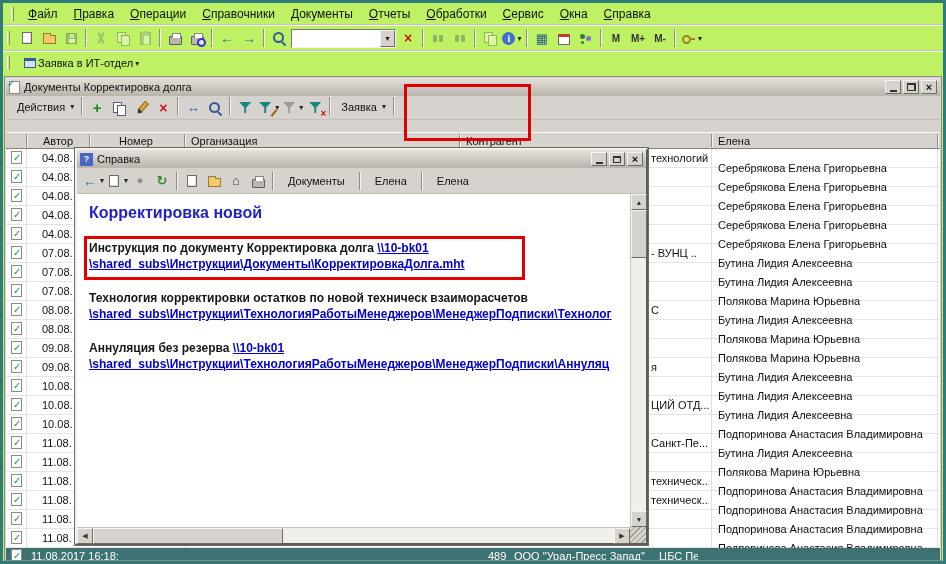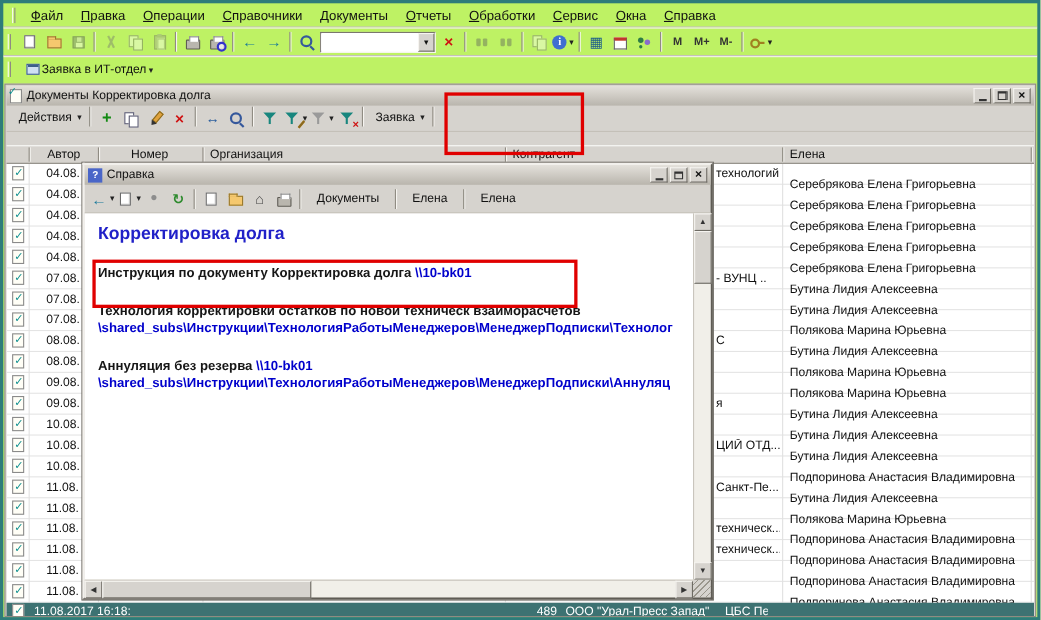--- a/index.html
+++ b/index.html
@@ -125,21 +125,21 @@
   
   .help{position:absolute;left:72px;top:145px;width:573px;height:397px;background:#d6d3ce;border:2px solid;border-color:#f2f0ec #5f5c55 #5f5c55 #f2f0ec;box-shadow:0 0 0 1px #6e6b64;z-index:20}
   .htitle{position:absolute;left:0;right:0;top:0;height:18px;background:linear-gradient(to bottom,#e4e1db,#b9b5ad);display:flex;align-items:center;gap:4px;padding:0 3px}
   .hicon{width:13px;height:13px;background:#4a66c8;color:#fff;font:bold 9px/13px "Liberation Sans",sans-serif;text-align:center}
   .htoolbar{position:absolute;left:0;right:0;top:18px;height:26px;display:flex;align-items:center;padding-left:4px;border-bottom:1px solid #c4c0b8}
   .htextbtn{padding:0 8px;font-size:11px;height:20px;display:inline-flex;align-items:center;cursor:default}
 
   .hcontent{position:absolute;left:0;top:44px;width:553px;height:333px;background:#fff;overflow:hidden;padding:8px 4px 0 12px}
   .hheading{color:#2121c8;font-weight:bold;font-size:16px;margin:2px 0 18px}
   .hsec{margin-bottom:18px;font-weight:bold;font-size:12px;line-height:16px;color:#161616}
-  .hlink{color:#0000cc;font-weight:bold;cursor:pointer}
+  .hlink{color:#0000cc;text-decoration:underline;font-weight:bold;cursor:pointer}
   .hpath{white-space:nowrap;overflow:hidden}
 
   .vscroll{position:absolute;right:0;top:44px;width:16px;height:333px;background:#f1efe9;border-left:1px solid #c9c5bd}
   .hscroll{position:absolute;left:0;bottom:0;height:16px;width:553px;background:#f1efe9;border-top:1px solid #c9c5bd}
   .sbtn{position:absolute;width:16px;height:16px;background:#d6d3ce;border:1px solid;border-color:#f6f4f0 #6e6b64 #6e6b64 #f6f4f0;font-size:7px;display:flex;align-items:center;justify-content:center;color:#333}
   .v-up{left:0;top:0}.v-dn{left:0;bottom:0}
   .h-lf{left:0;top:0}.h-rt{right:0;top:0}
   .vthumb{position:absolute;left:0;top:16px;width:16px;height:48px;background:#d6d3ce;border:1px solid;border-color:#f6f4f0 #6e6b64 #6e6b64 #f6f4f0}
   .hthumb{position:absolute;left:16px;top:0;width:190px;height:16px;background:#d6d3ce;border:1px solid;border-color:#f6f4f0 #6e6b64 #6e6b64 #f6f4f0}
   .corner{position:absolute;right:0;bottom:0;width:16px;height:16px;background:#d6d3ce;background-image:repeating-linear-gradient(135deg,transparent 0 3px,#9a968c 3px 4px)}
@@ -606,24 +606,25 @@
         <button class="abtn htextbtn">
           <span class="lbl">Елена</span>
         </button>
         <span class="tsep"></span>
         <button class="abtn htextbtn">
           <span class="lbl">Елена</span>
         </button>
       </div>
 
     <div class="hcontent" id="help-content">
-      <div class="hheading">Корректировка долга</div>
+      <div class="hheading">Корректировка новой</div>
       <div id="help-sections">
           <div class="hsec">
             <div class="hline">Инструкция по документу Корректировка долга <a class="hlink">\\10-bk01</a></div>
+            <div class="hpath"><a class="hlink">\shared_subs\Инструкции\Документы\КорректировкаДолга.mht</a></div>
           </div>
           <div class="hsec">
             <div class="hline">Технология корректировки остатков по новой техническ взаиморасчетов</div>
             <div class="hpath"><a class="hlink">\shared_subs\Инструкции\ТехнологияРаботыМенеджеров\МенеджерПодписки\Технолог</a></div>
           </div>
           <div class="hsec">
             <div class="hline">Аннуляция без резерва <a class="hlink">\\10-bk01</a></div>
             <div class="hpath"><a class="hlink">\shared_subs\Инструкции\ТехнологияРаботыМенеджеров\МенеджерПодписки\Аннуляц</a></div>
           </div>
         </div>

